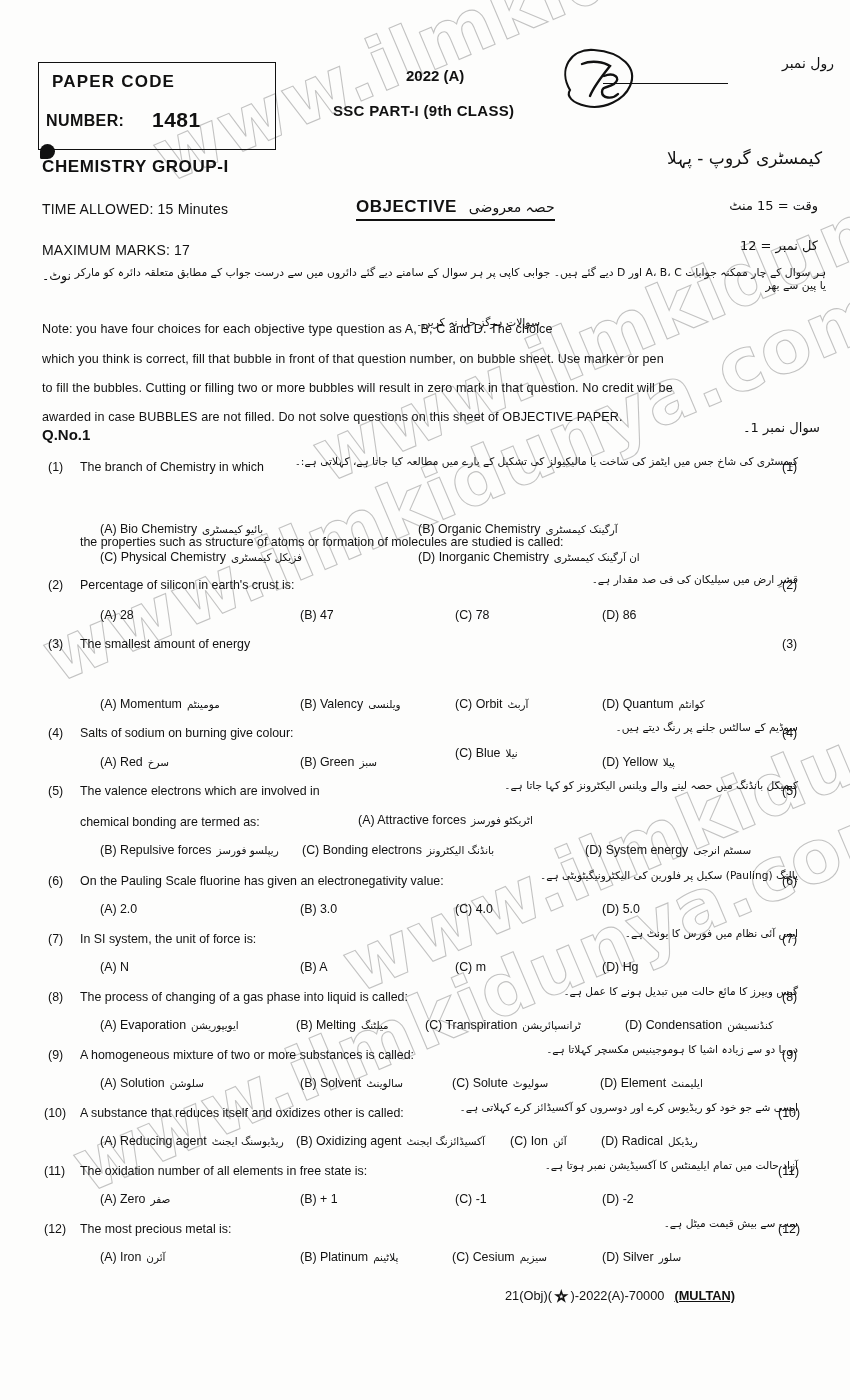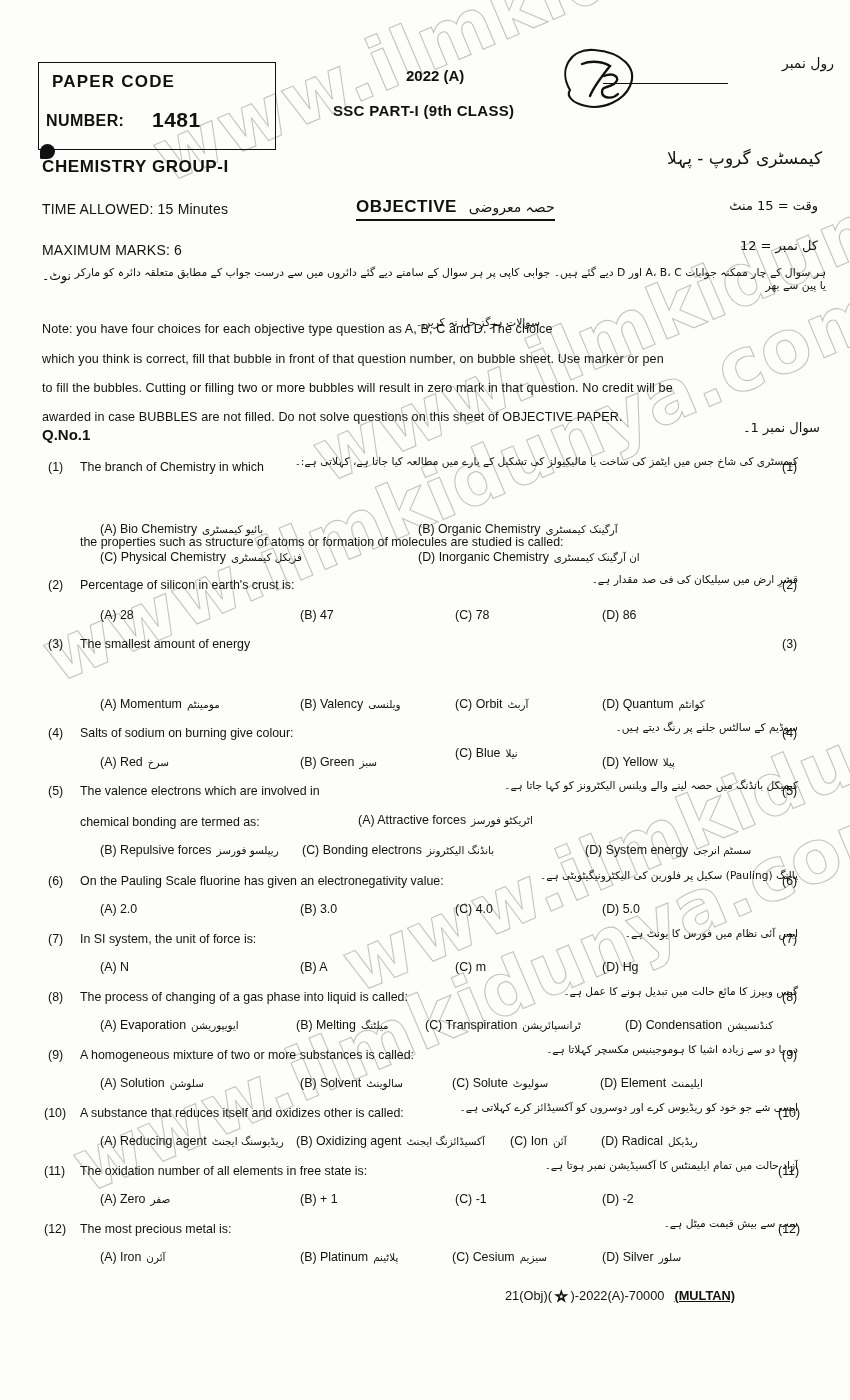--- a/index.html
+++ b/index.html
@@ -269,21 +269,21 @@
 
   <div id="paper-code-box"></div>
   <div class="corner-blob"></div>
 
   <div id="paper-code-label">PAPER  CODE</div>
   <div id="paper-code-number-label">NUMBER:</div>
   <div id="paper-code-number-value">1481</div>
 
   <div id="subject-group">CHEMISTRY  GROUP-I</div>
   <div id="time-allowed">TIME ALLOWED: 15 Minutes</div>
-  <div id="max-marks">MAXIMUM MARKS: 6</div>
+  <div id="max-marks">MAXIMUM MARKS: 17</div>
 
   <div id="year-session">2022 (A)</div>
   <div id="class-line">SSC PART-I (9th  CLASS)</div>
 
   <div id="objective-wrap">
     <span id="objective-en">OBJECTIVE</span>
     <span id="objective-ur">حصہ معروضی</span>
   </div>
 
   <div id="roll-no-ur">رول نمبر</div>

